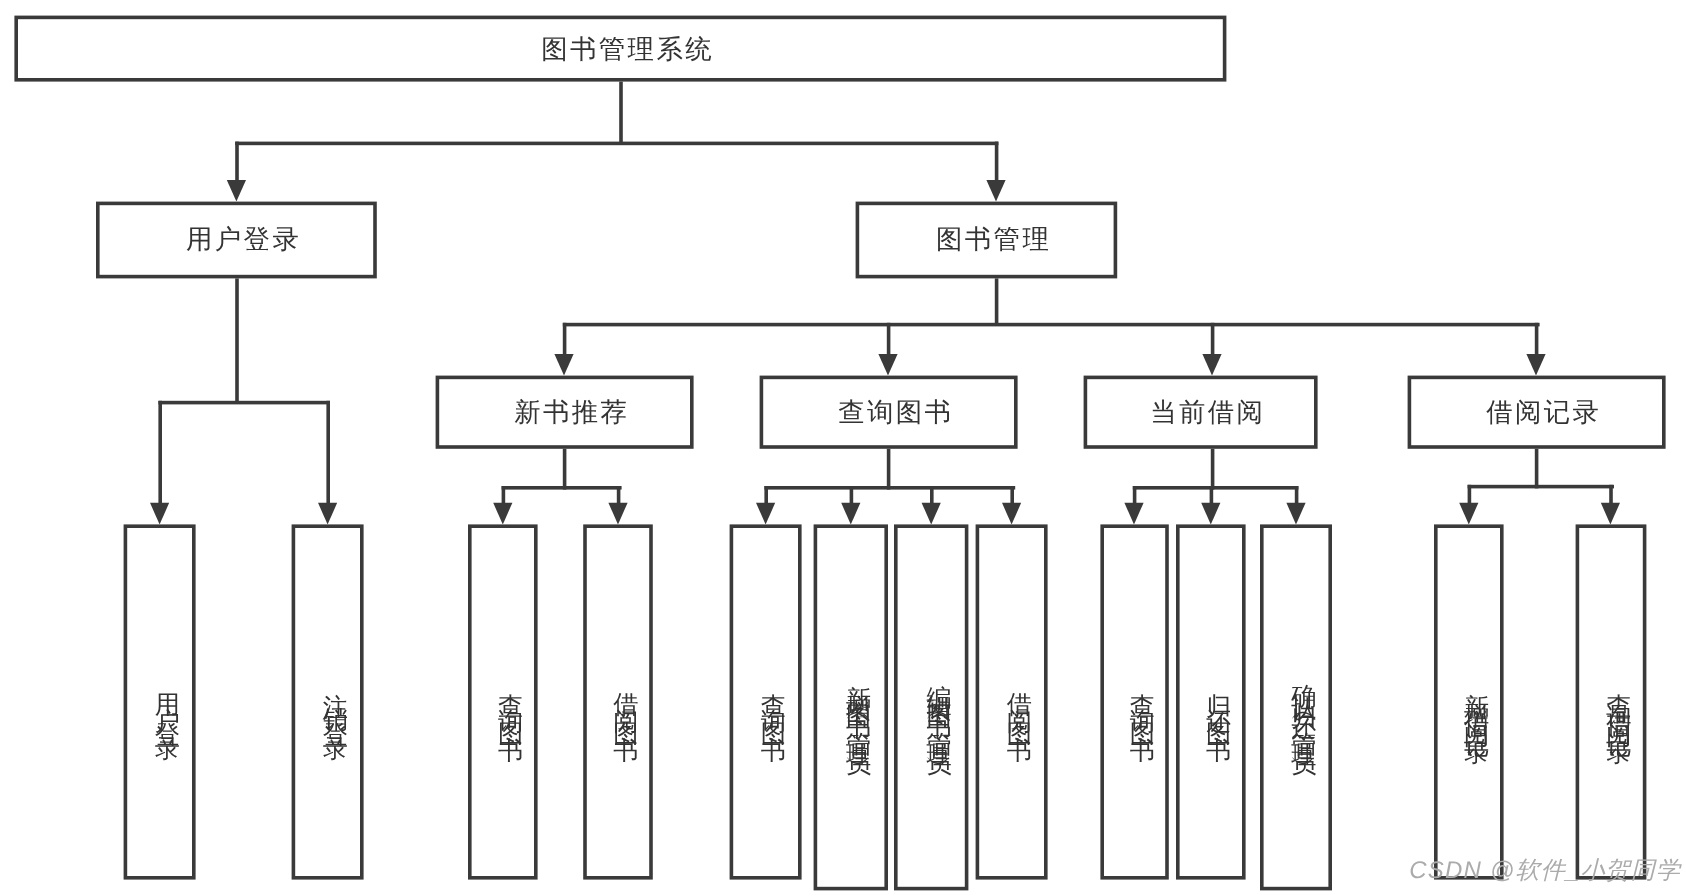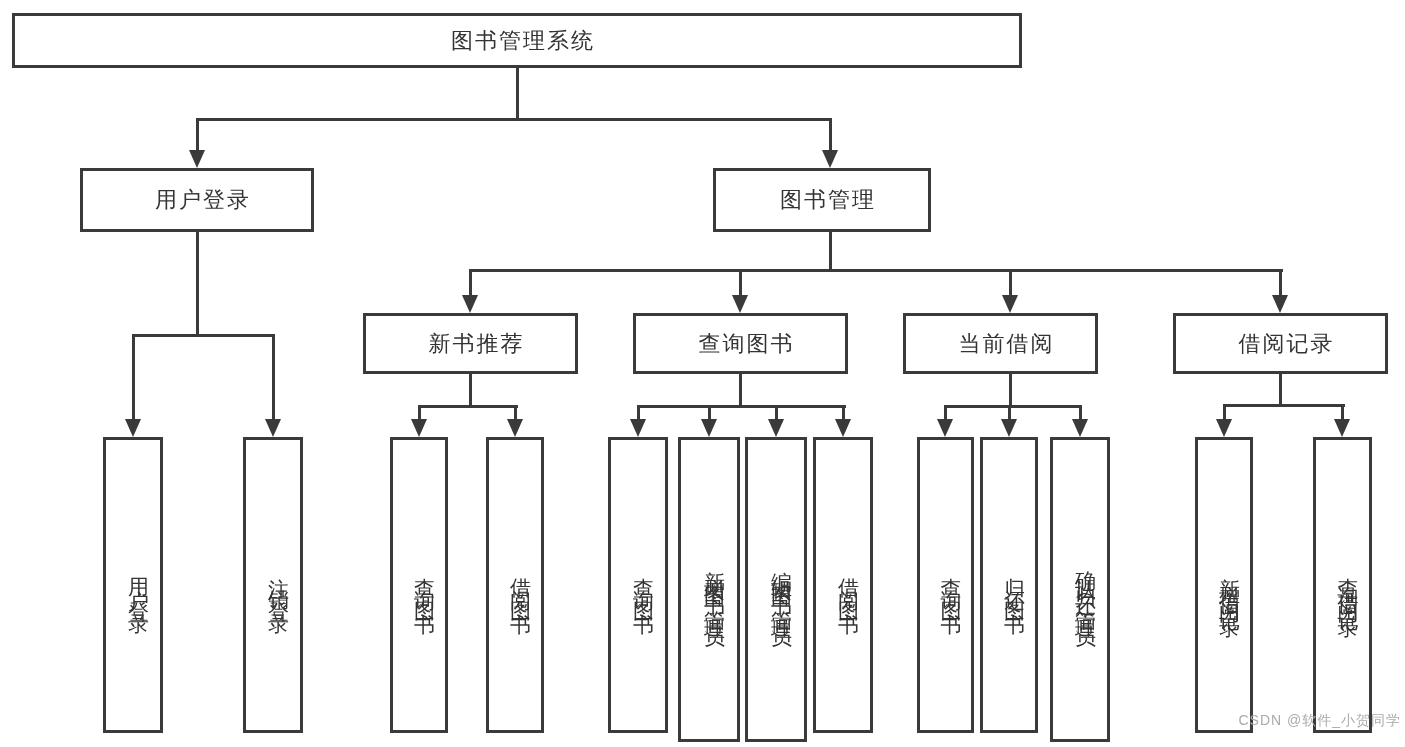--- a/index.html
+++ b/index.html
@@ -49,24 +49,25 @@
     position:absolute;
     width:0;height:0;
     border-left:8px solid transparent;
     border-right:8px solid transparent;
     border-top:18px solid var(--line);
   }
   .watermark{
     position:absolute;
     right:4px;
     top:712px;
-    font-size:14px;
+    font-size:20px;
     color:var(--watermark);
     letter-spacing:1px;
     white-space:nowrap;
+    font-style:italic;
   }
 </style>
 </head>
 <body>
 
 <div id="stage">
 
   <div class="box hlabel" style="left:12px;top:13px;width:1010px;height:55px;">图书管理系统</div>
 
   <div class="vline" style="left:515.5px;top:68px;height:52px;"></div>

